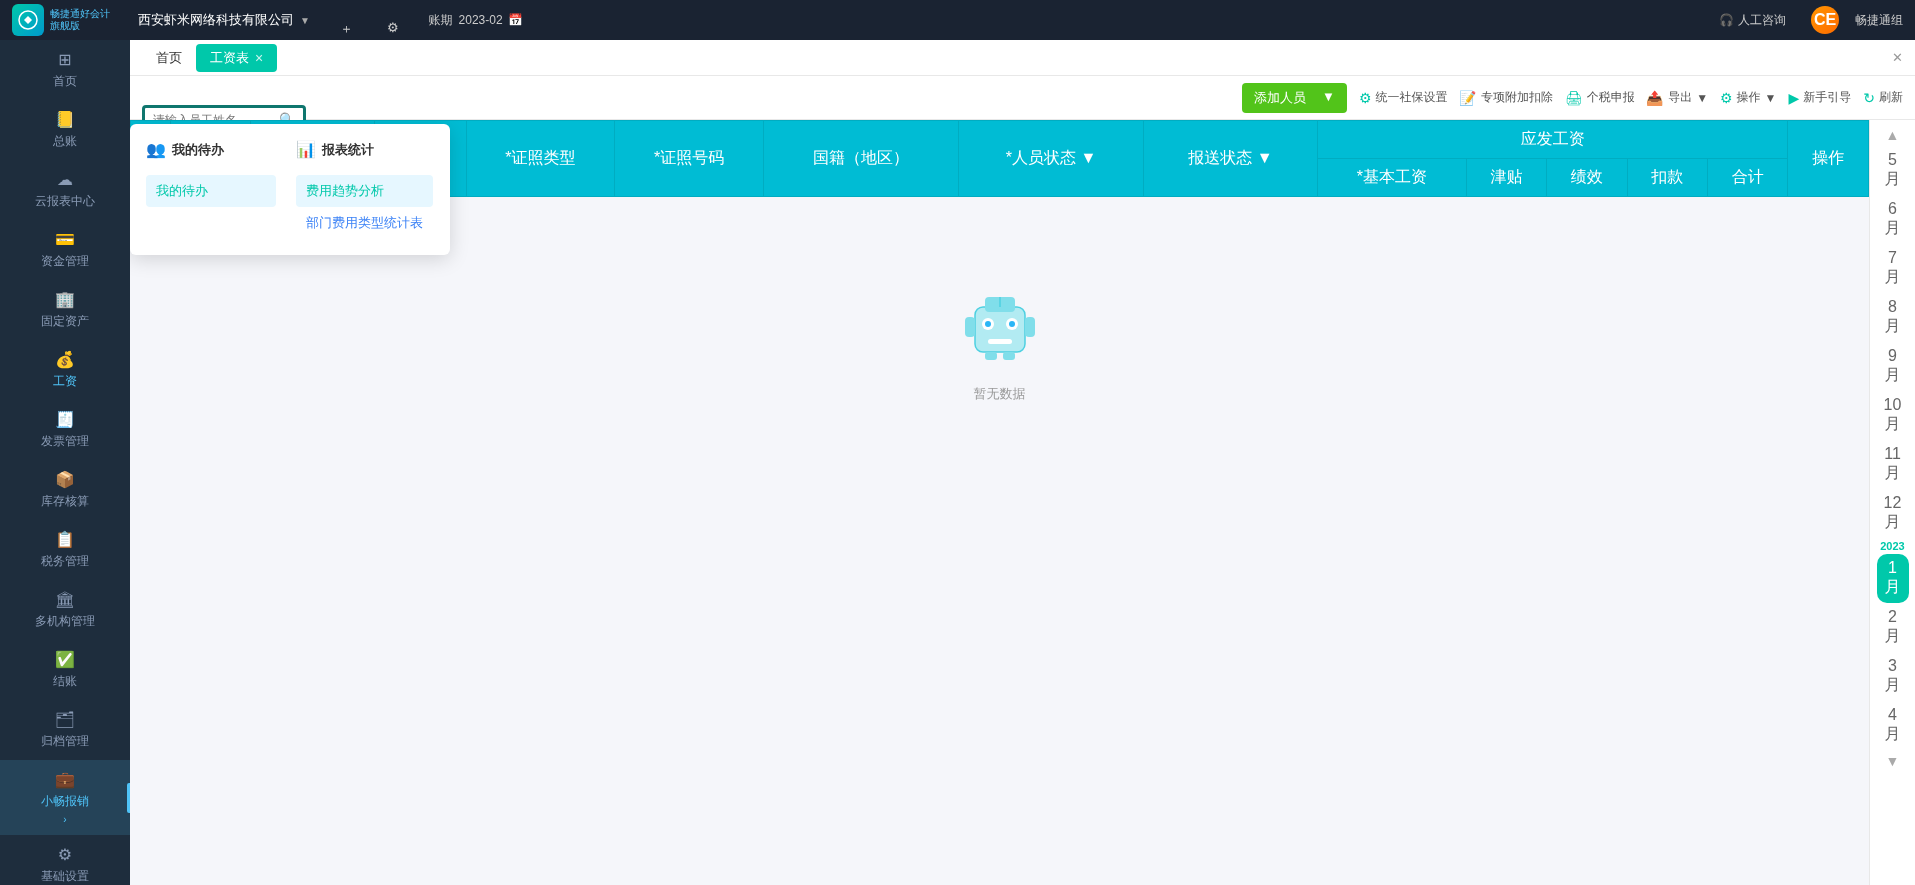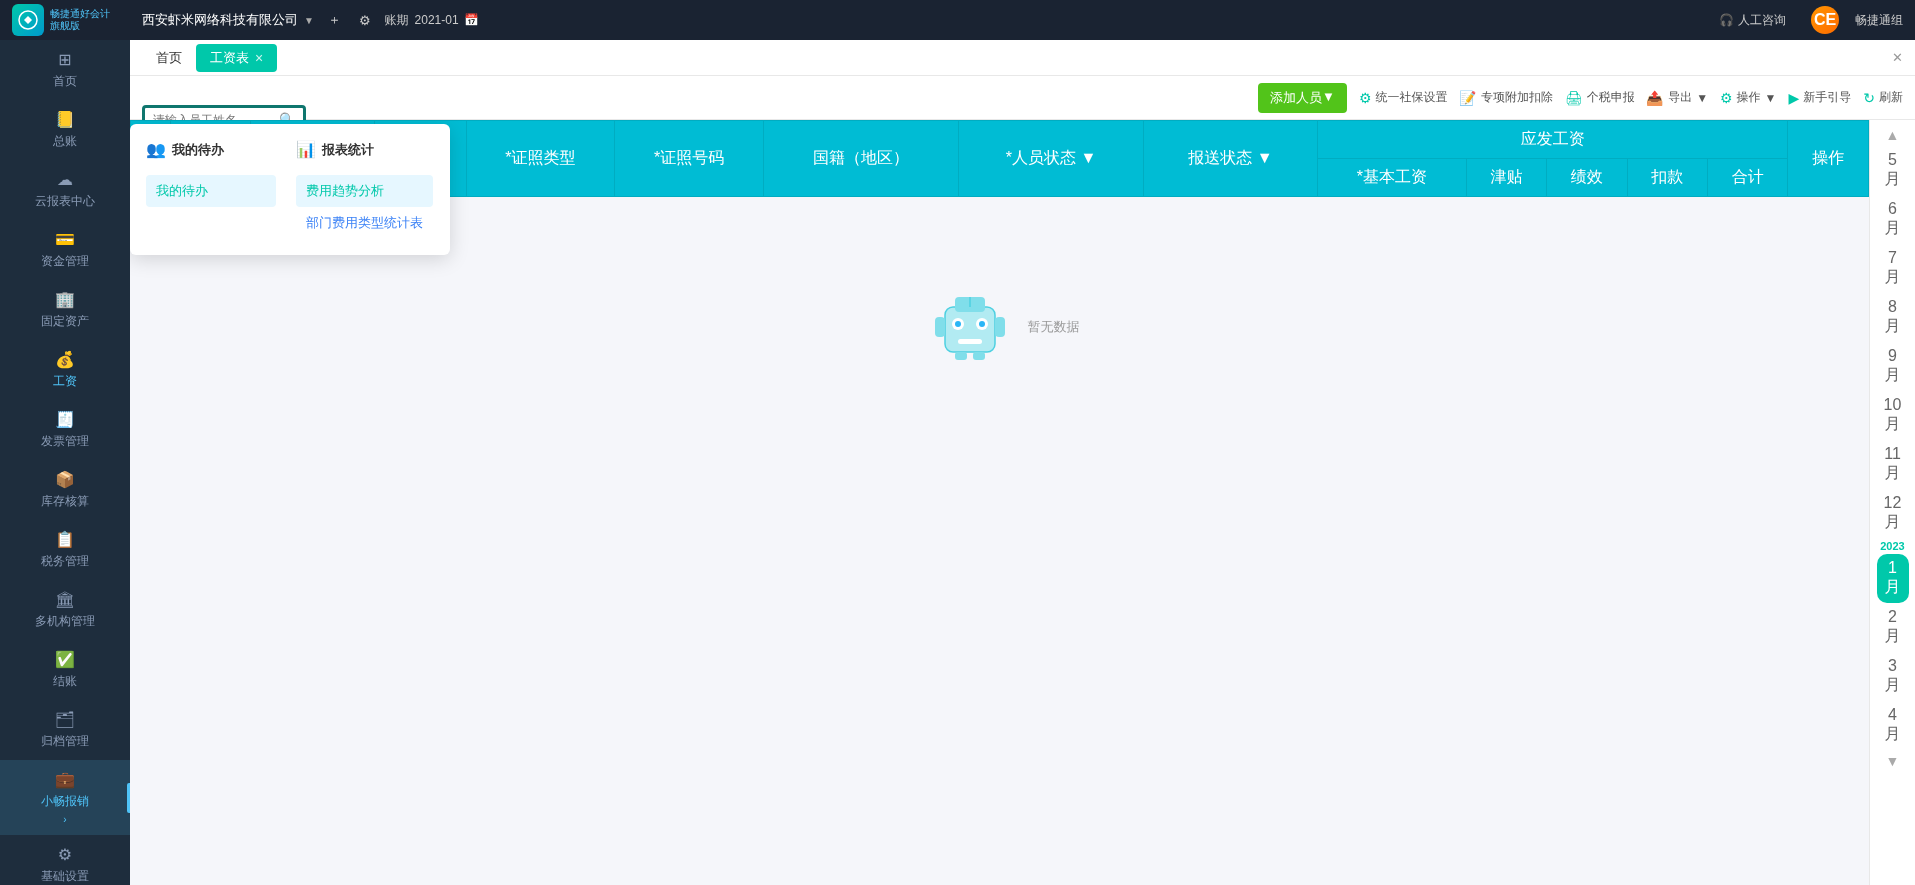--- a/index.html
+++ b/index.html
@@ -1,30 +1,30 @@
 <!DOCTYPE html>
 <html><head>
   <meta charset="utf-8">
   <style>
     * { box-sizing: border-box; margin: 0; padding: 0; }
     body { font-family: 'Microsoft YaHei', Arial, sans-serif; font-size: 13px; background: #f0f2f5; overflow: hidden; }
 
     
     .app-container { display: flex; flex-direction: column; height: 885px; width: 1915px; }
-    .top-bar { height: 40px; background: #1a2332; display: flex; align-items: center; padding: 16px 12px; gap: 10px; flex-shrink: 0; }
+    .top-bar { height: 40px; background: #1a2332; display: flex; padding: 16px 12px; gap: 26px; flex-shrink: 0; }
     .main-layout { display: flex; flex: 1; overflow: hidden; }
     .sidebar { width: 130px; background: #1e2d3d; flex-shrink: 0; display: flex; flex-direction: column; }
     .content-area { flex: 1; display: flex; flex-direction: column; overflow: hidden; background: #f5f6fa; }
 
     
     .logo-area { display: flex; align-items: center; gap: 6px; }
     .logo-icon { width: 32px; height: 32px; background: linear-gradient(135deg, #00c8aa, #0099cc); border-radius: 6px; display: flex; align-items: center; justify-content: center; color: white; font-size: 11px; font-weight: bold; }
     .logo-text { color: white; font-size: 13px; font-weight: bold; line-height: 1.2; }
     .logo-text span { display: block; font-size: 10px; color: #4fc3f7; font-weight: normal; }
-    .company-selector { display: flex; align-items: center; gap: 6px; color: white; font-size: 13px; margin-left: 22px; cursor: pointer; }
+    .company-selector { display: flex; align-items: center; gap: 6px; color: white; font-size: 13px; margin-left: 2px; cursor: pointer; }
     .company-selector .chevron { color: #aaa; font-size: 10px; }
     .top-bar-actions { margin-left: auto; display: flex; align-items: center; gap: 16px; }
     .top-bar-btn { color: #ccc; font-size: 12px; display: flex; align-items: center; gap: 4px; cursor: pointer; }
     .period-info { color: #ccc; font-size: 12px; display: flex; align-items: center; gap: 6px; }
     .period-icon { color: #4fc3f7; }
     .top-bar-icon-btn { color: #ccc; cursor: pointer; padding: 4px; border-radius: 4px; }
     .user-avatar { width: 28px; height: 28px; border-radius: 50%; background: linear-gradient(135deg, #ff9500, #ff6b00); display: flex; align-items: center; justify-content: center; color: white; font-size: 16px; font-weight: bold; margin-left: 9px; }
     .user-name { color: #ccc; font-size: 12px; }
 
     
@@ -39,33 +39,33 @@
     .tab { padding: 0 14px; height: 28px; display: flex; align-items: center; gap: 6px; cursor: pointer; font-size: 13px; color: #666; border-radius: 4px; }
     .tab.active { background: #00c8aa; color: white; }
     .tab .close-btn { font-size: 14px; color: rgba(255,255,255,0.8); cursor: pointer; }
     .tab-home { color: #333; }
 
     
     .toolbar { height: 44px; background: white; display: flex; align-items: center; padding: 0 12px; gap: 8px; border-bottom: 1px solid #e8e8e8; flex-shrink: 0; }
     .search-input-wrap { display: flex; align-items: center; border: 3px solid #0f766e; border-radius: 4px; padding: 4px 8px; gap: 6px; background: white; margin-top: 44px; }
     .search-input { border: none; outline: none; font-size: 12px; color: #333; width: 120px; }
     .search-icon { color: #aaa; font-size: 13px; }
-    .add-btn { background: #52c41a; color: white; border: none; border-radius: 4px; padding: 6px 12px; font-size: 13px; cursor: pointer; display: flex; align-items: flex-start; gap: 0; white-space: nowrap; }
+    .add-btn { background: #52c41a; color: white; border: none; border-radius: 4px; padding: 6px 12px; font-size: 13px; cursor: pointer; display: flex; align-items: flex-start; gap: 16px; white-space: nowrap; }
     .toolbar-right { margin-left: auto; display: flex; align-items: center; gap: 12px; }
     .toolbar-action { display: flex; align-items: center; gap: 4px; color: #555; font-size: 12px; cursor: pointer; white-space: nowrap; }
     .toolbar-action .act-icon { color: #00c8aa; font-size: 14px; }
 
     
     .table-container { flex: 1; overflow: auto; position: relative; }
     .salary-table { width: 100%; border-collapse: collapse; }
     .salary-table th { background: #00bcd4; color: white; padding: 8px 6px; font-size: 16px; text-align: center; border: 1px solid #00acc1; white-space: nowrap; font-weight: normal; }
     .salary-table th.checkbox-col { width: 40px; }
     .salary-table .sub-header th { background: #00bcd4; }
     .salary-table td { padding: 7px 6px; border: 1px solid #e8e8e8; text-align: center; font-size: 12px; }
-    .no-data-area { display: flex; flex-direction: row; align-items: center; justify-content: center; padding: 80px 0; gap: 8px; }
+    .no-data-area { display: flex; flex-direction: column; align-items: center; justify-content: center; padding: 80px 0; gap: 8px; }
     .no-data-text { color: #999; font-size: 13px; }
 
     
     .right-timeline { width: 46px; background: white; border-left: 1px solid #e8e8e8; display: flex; flex-direction: column; align-items: center; padding: 4px 0; overflow-y: auto; flex-shrink: 0; }
     .timeline-item { font-size: 16px; color: #666; padding: 5px 15px; cursor: pointer; text-align: center; width: 100%; display: flex; align-items: center; justify-content: center; }
     .timeline-item.current { background: #00c8aa; color: white; border-radius: 10px; width: 32px; margin: 0 auto; }
     .timeline-year { font-size: 11px; color: #00c8aa; font-weight: bold; padding: 2px 0; }
     .timeline-scroll-btn { color: #aaa; font-size: 14px; cursor: pointer; padding: 3px 0; }
     .dropdown-menu { position: absolute; background: white; border-radius: 6px; box-shadow: 0 4px 20px rgba(0,0,0,0.15); z-index: 200; padding: 16px; display: flex; gap: 20px; min-width: 320px; }
     .dropdown-col { min-width: 130px; }
@@ -99,21 +99,21 @@
       </div>
     </div>
     <div class="company-selector">
       <span>西安虾米网络科技有限公司</span>
       <span class="chevron">▼</span>
     </div>
     <div class="top-bar-icon-btn" title="添加">＋</div>
     <div class="top-bar-icon-btn">⚙</div>
     <div class="period-info">
       <span>账期</span>
-      <span>2021-01</span>
+      <span>2023-02</span>
       <span class="period-icon">📅</span>
     </div>
     <div class="top-bar-actions">
       <div class="top-bar-btn">
         <span>🎧</span>
         <span>人工咨询</span>
       </div>
       <div class="user-avatar">
         <span>CE</span>
       </div>

